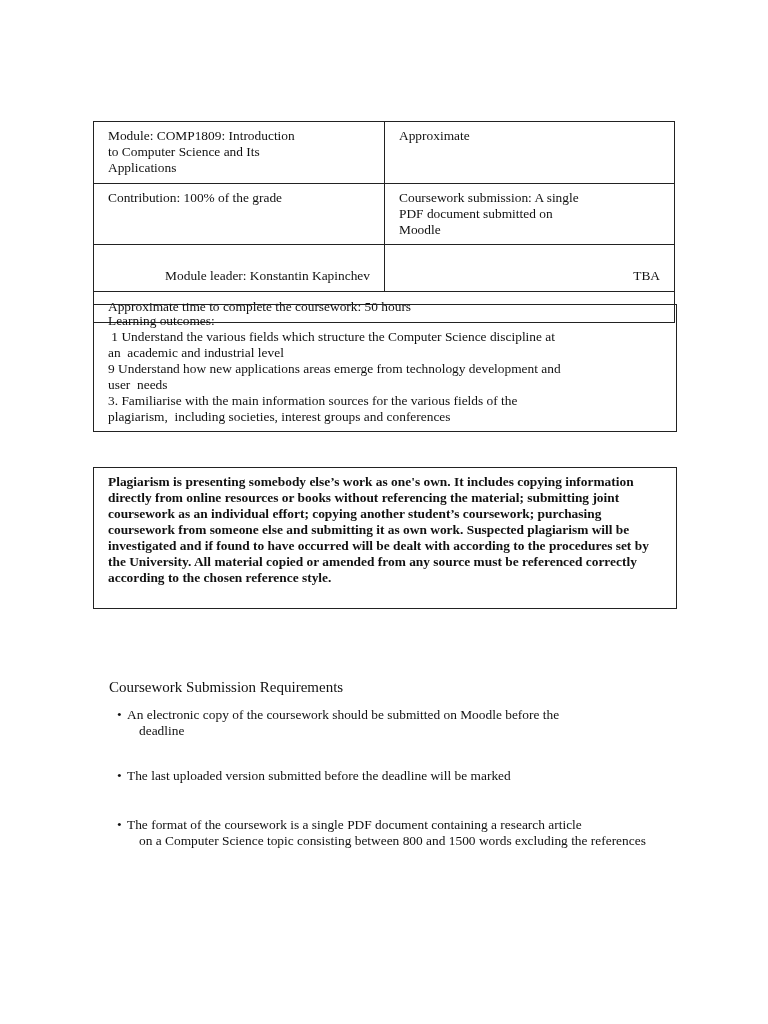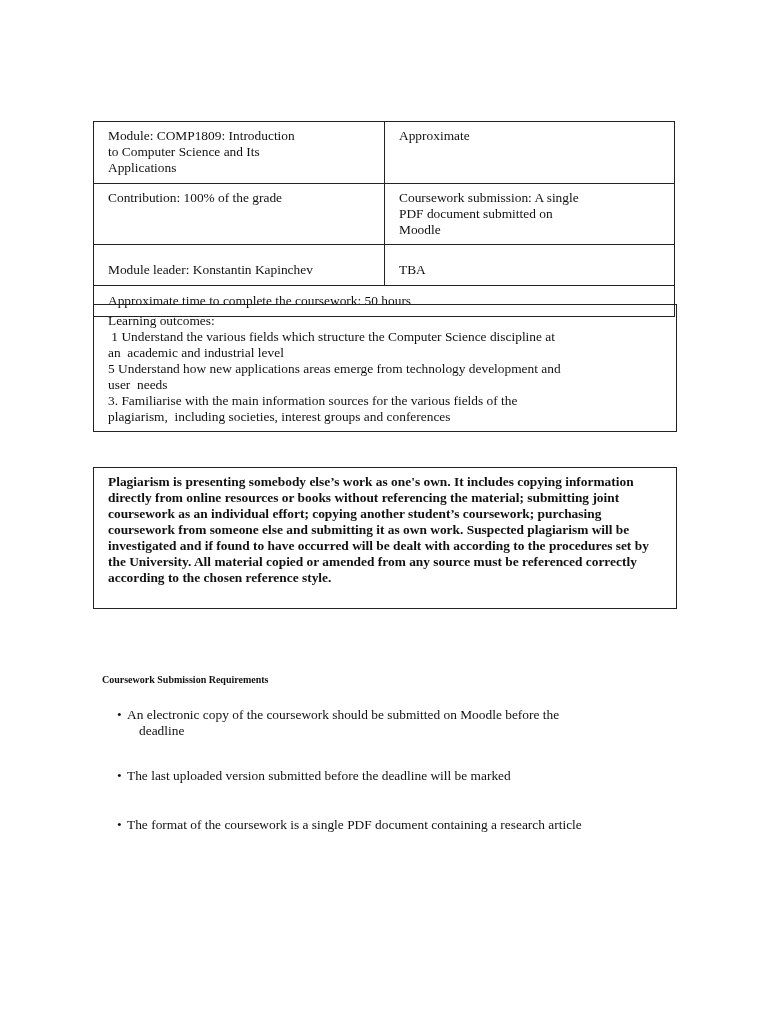--- a/index.html
+++ b/index.html
@@ -10,35 +10,35 @@
     .info-table {
       position: absolute; left: 93px; top: 121px; width: 582px;
       border-collapse: collapse;
     }
     .info-table td {
       border: 1.3px solid #222; vertical-align: top; padding: 6px 14px 6px 14px;
     }
     .info-table td.left { width: 262px; }
     .row1 td { height: 49px; }
     .row2 td { height: 48px; }
-    .row3 td { height: 17px; padding-top: 17px; }
+    .row3 td { height: 17px; padding-top: 23px; text-align: right; }
     .row4 td { height: 17px; padding-top: 7px; }
     .lo-box {
       position: absolute; left: 93px; top: 304px; width: 554px;
       border: 1.5px solid #222; padding: 8px 14px 6px 14px;
     }
     .lo-box .line { display: block; white-space: pre; }
     .plag-box {
       position: absolute; left: 93px; top: 467px; width: 554px;
       border: 1.3px solid #222; padding: 6px 14px 6px 14px; font-weight: bold;
     }
     .plag-box p { margin: 0; }
     .plag-box .gap { height: 16px; }
     .section-title {
-      position: absolute; left: 93px; top: 663px; font-weight: bold; margin: 9px; font-size: 10px;
+      position: absolute; left: 93px; top: 663px; font-weight: normal; margin: 16px; font-size: 15px;
     }
     .req-item { position: absolute; left: 117px; width: 560px; }
     .req-item .bullet { display: inline-block; width: 10px; }
     .req-item .cont { display: block; padding-left: 22px; }
     .req1 { top: 707px; }
     .req2 { top: 768px; }
     .req3 { top: 817px; }
   </style>
 </head>
 <body>
@@ -68,21 +68,21 @@
   <tr class="row4">
     <td colspan="2">Approximate time to complete the coursework: 50 hours</td>
   </tr>
 </tbody>
   </table>
 
 <div class="lo-box">
   <span class="line">Learning outcomes:</span>
   <span class="line"> 1 Understand the various fields which structure the Computer Science discipline at</span>
   <span class="line">an  academic and industrial level</span>
-  <span class="line">5 Understand how new applications areas emerge from technology development and</span>
+  <span class="line">9 Understand how new applications areas emerge from technology development and</span>
   <span class="line">user  needs</span>
   <span class="line">3. Familiarise with the main information sources for the various fields of the</span>
   <span class="line">plagiarism,  including societies, interest groups and conferences</span>
 </div>
 
 <div class="plag-box">
   <p><b>Plagiarism</b><span> is presenting somebody else’s work as one's own. It includes copying information directly from online resources or books without referencing the material; submitting joint coursework as an individual effort; copying another student’s coursework; purchasing coursework from someone else and submitting it as own work. Suspected  plagiarism will be investigated and if found to have occurred will be dealt with according to  the procedures set by the University. All material copied or amended from any source must  be referenced correctly according to the chosen reference style.</span></p>
   <div class="gap"></div>
 </div>
 
@@ -90,13 +90,14 @@
 
 <div class="req-item req1">
   <span class="bullet">•</span><span>An electronic copy of the coursework should be submitted on Moodle before the</span>
   <span class="cont">deadline</span>
 </div>
 <div class="req-item req2">
   <span class="bullet">•</span><span>The last uploaded version submitted before the deadline will be marked</span>
 </div>
 <div class="req-item req3">
   <span class="bullet">•</span><span>The format of the coursework is a single PDF document containing a research article</span>
+  <span class="cont" style="width:520px">on a Computer Science topic consisting between 800 and 1500 words excluding the references</span>
 </div>
 
 </body></html>

